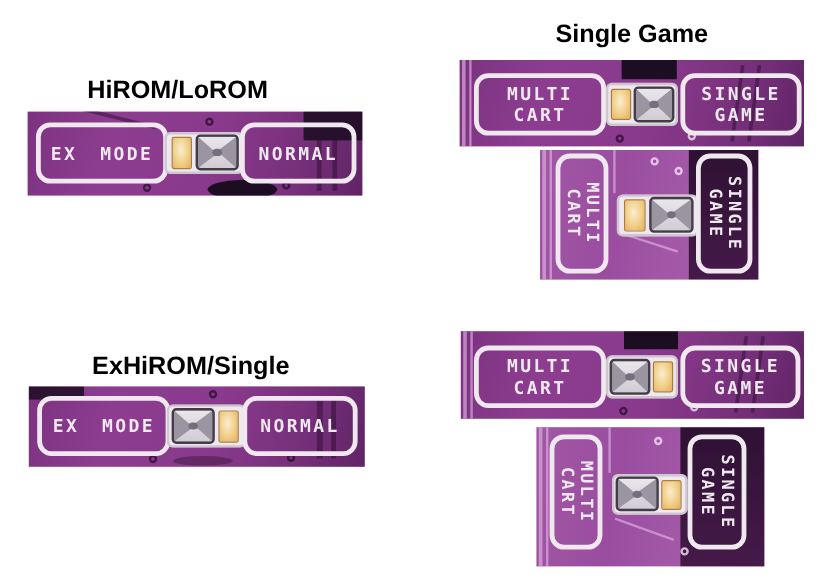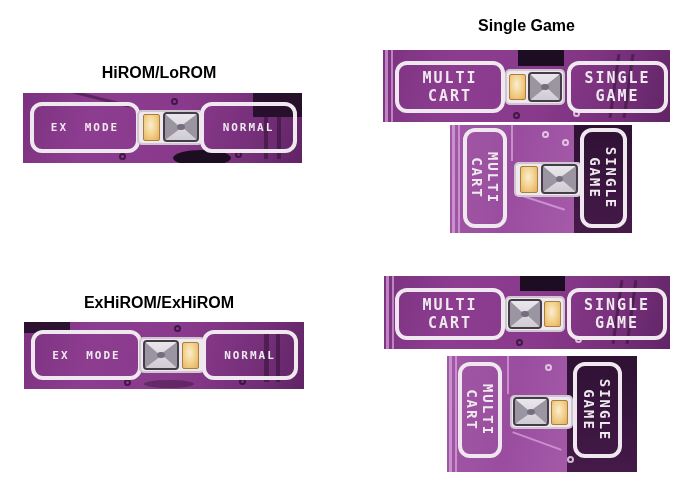--- a/index.html
+++ b/index.html
@@ -8,48 +8,48 @@
     --pad_gold:#eec077;
     --pad_gold_border:#a87f3e;
     --solder_light:#e9e6ec;
     --solder_mid:#9b95a2;
     --solder_outline:#453c49;
     --pcb_purple:#8a3a8c;
     --pcb_purple_light:#a055a4;
   }
   html,body{margin:0;padding:0;background:#ffffff;font-family:"Liberation Sans",sans-serif;}
   #canvas{position:relative;width:700px;height:489px;background:#ffffff;overflow:hidden;}
-  .title{position:absolute;text-align:center;font-weight:bold;font-size:16px;color:var(--title_text);white-space:nowrap;}
+  .title{position:absolute;text-align:center;font-weight:bold;font-size:21px;color:var(--title_text);white-space:nowrap;}
   .photo{position:absolute;overflow:hidden;}
   .ph{background:linear-gradient(105deg,#7c3280 0%,#8d3d90 25%,#8a3a8c 55%,#752f79 82%,#602465 100%);}
   .pv{background:linear-gradient(100deg,#a158a5 0%,#9a4d9f 35%,#a55aa9 70%,#8f4594 100%);}
   .lbox,.vbox{position:absolute;border:4px solid var(--silkscreen);border-radius:12px;display:flex;align-items:center;justify-content:center;box-sizing:border-box;}
   .silk{color:var(--silkscreen);font-family:"DejaVu Sans Mono",monospace;font-weight:bold;text-align:center;}
-  .one{font-size:11px;letter-spacing:2px;word-spacing:8px;white-space:nowrap;}
+  .one{font-size:15px;letter-spacing:2px;word-spacing:8px;white-space:nowrap;}
   .two{font-size:15px;line-height:18px;letter-spacing:2px;}
   .two span{display:block;}
   .vtext{transform:rotate(90deg);font-size:14px;line-height:16px;letter-spacing:2px;white-space:nowrap;}
   .vtext span{display:block;text-align:center;}
   .channel{position:absolute;background:var(--silkscreen);border-radius:5px;box-shadow:inset 0 0 0 2px rgba(150,135,150,.35);}
   .gpad{position:absolute;background:radial-gradient(ellipse at 45% 40%,#f9edd2 0%,#f3d491 45%,#e5ad59 100%);border:1px solid var(--pad_gold_border);border-radius:2px;box-sizing:border-box;}
   .solder{position:absolute;background:var(--solder_mid);border:2px solid var(--solder_outline);border-radius:4px;box-sizing:border-box;overflow:hidden;}
   .solder::before{content:"";position:absolute;inset:0;background:linear-gradient(180deg,var(--solder_light),#cfccd4);clip-path:polygon(0 0,100% 0,50% 46%,100% 100%,0 100%,50% 54%);}
   .solder::after{content:"";position:absolute;left:38%;top:38%;width:24%;height:24%;background:#756e7c;border-radius:50%;}
   .via{position:absolute;width:7px;height:7px;border-radius:50%;border:2px solid rgba(40,12,46,.75);box-sizing:border-box;}
   .via.ringl{border-color:rgba(238,214,240,.85);}
   .trd{position:absolute;background:rgba(43,14,48,.5);}
   .trl{position:absolute;background:rgba(222,176,226,.65);}
   .patch{position:absolute;background:#1d0d22;}
 </style>
 </head>
 <body>
 
 <div id="canvas">
 
-  <div class="title" style="left:19px;top:64px;width:280px">HiROM/LoROM</div>
+  <div class="title" style="left:8px;top:64px;width:280px">HiROM/LoROM</div>
 
   <div class="photo ph" style="left:23px;top:93px;width:279px;height:70px">
     <div class="patch" style="left:230px;top:0;width:49px;height:24px;opacity:.88"></div>
     <div class="trd" style="left:241px;top:22px;width:4px;height:44px"></div>
     <div class="trd" style="left:254px;top:22px;width:4px;height:44px"></div>
     <div class="trd" style="left:28px;top:2px;width:80px;height:3px;transform:rotate(14deg)"></div>
     <div class="patch" style="left:150px;top:57px;width:58px;height:16px;border-radius:50%"></div>
     <div class="via" style="left:148px;top:5px"></div>
     <div class="via" style="left:96px;top:60px"></div>
     <div class="via" style="left:212px;top:58px"></div>
@@ -112,21 +112,21 @@
       <div class="solder" style="left:27px;top:2px;width:37px;height:30px"></div>
     </div>
     <div class="vbox" style="left:130px;top:3px;width:47px;height:100px">
       <div class="silk vtext">
         <span>SINGLE</span>
         <span>GAME</span>
       </div>
     </div>
   </div>
 
-  <div class="title" style="left:14px;top:294px;width:290px">ExHiROM/ExHiROM</div>
+  <div class="title" style="left:14px;top:294px;width:290px">ExHiROM/Single</div>
 
   <div class="photo ph" style="left:24px;top:322px;width:280px;height:67px">
     <div class="patch" style="left:0;top:0;width:46px;height:11px;opacity:.85"></div>
     <div class="trd" style="left:240px;top:8px;width:5px;height:52px"></div>
     <div class="trd" style="left:252px;top:8px;width:4px;height:52px"></div>
     <div class="trd" style="left:120px;top:58px;width:50px;height:8px;border-radius:50%;opacity:.8"></div>
     <div class="via" style="left:150px;top:3px"></div>
     <div class="via" style="left:100px;top:57px"></div>
     <div class="via" style="left:215px;top:56px"></div>
     <div class="lbox" style="left:7px;top:8px;width:111px;height:50px">

